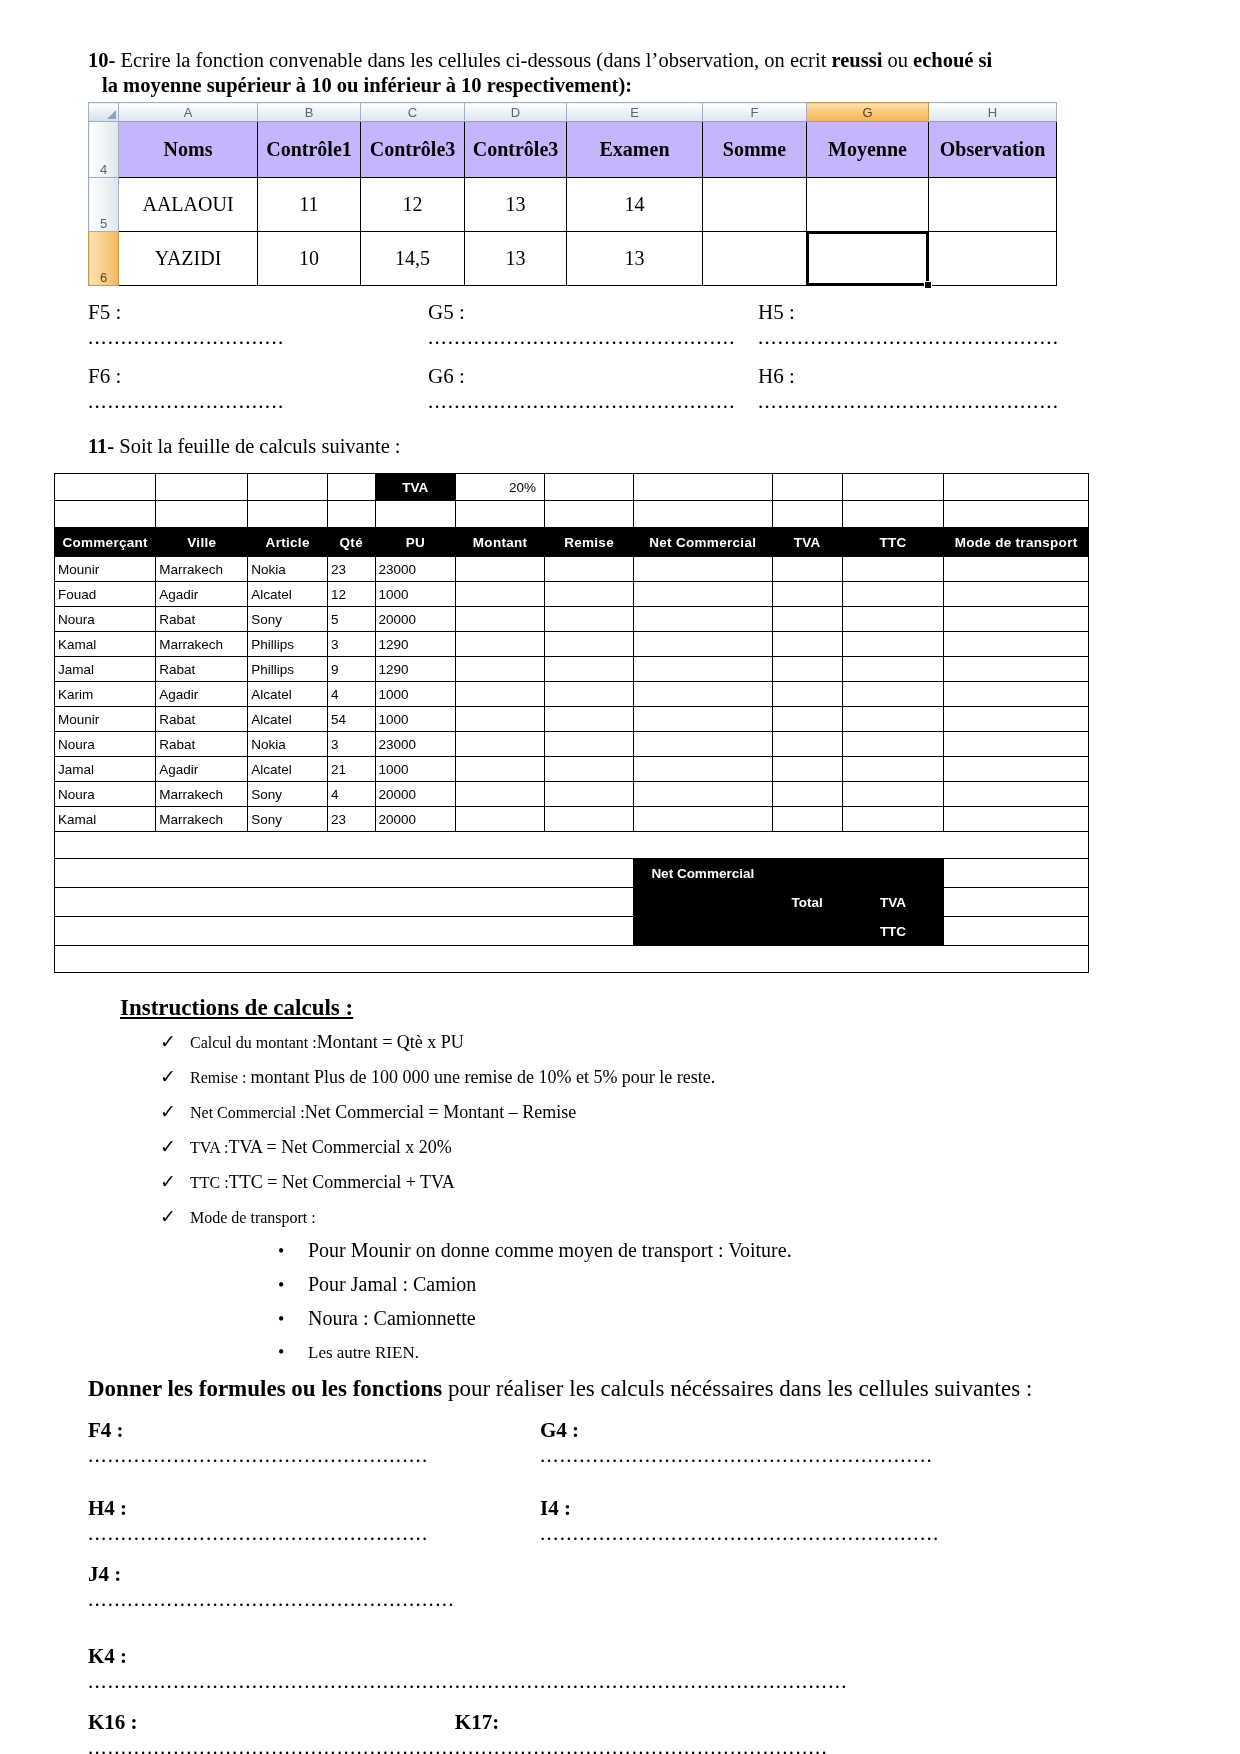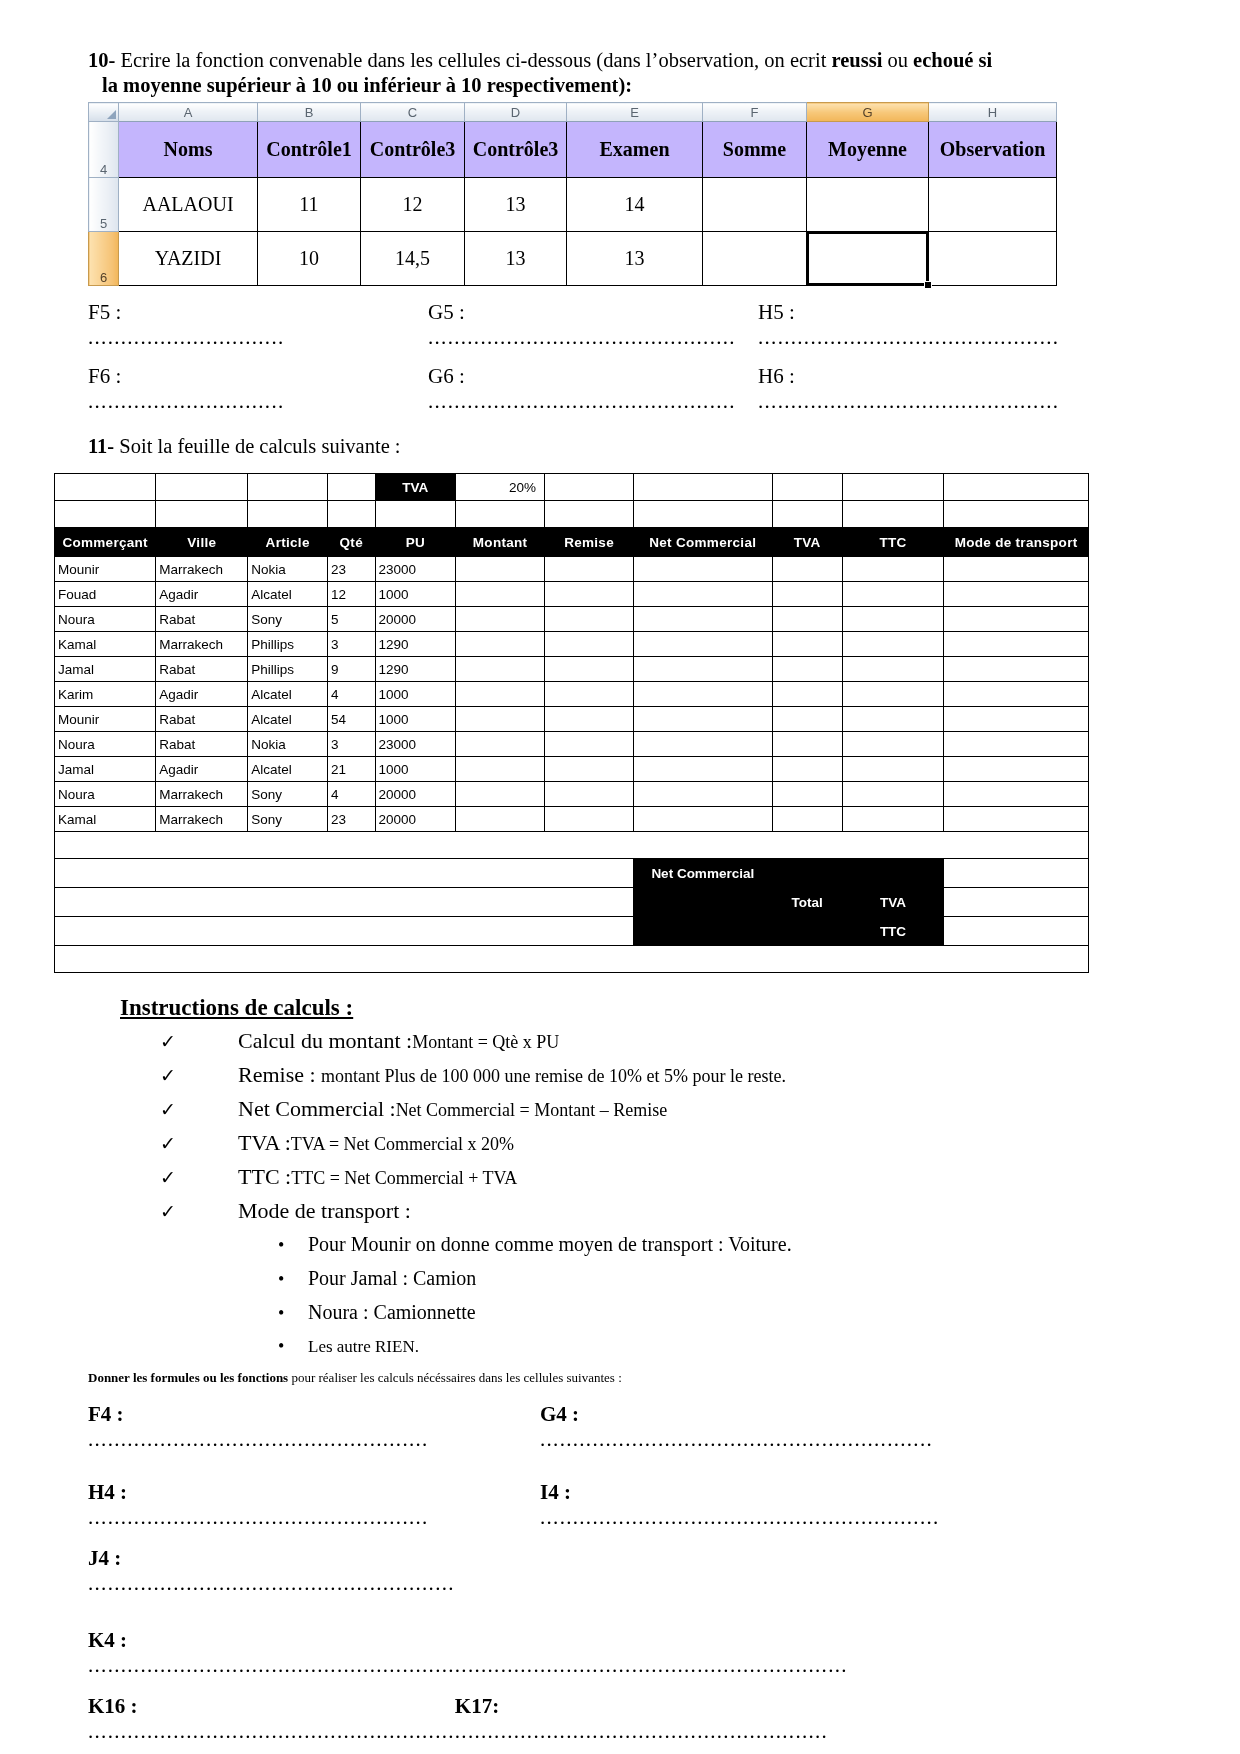--- a/index.html
+++ b/index.html
@@ -149,31 +149,31 @@
   .instr-title {
     font-weight:bold; font-size:23px; text-decoration:underline;
     margin:22px 0 6px 32px;
   }
   .chk-item {
     display:flex; align-items:baseline;
     margin:0 0 5px 72px;
     font-size:22px; line-height:28px;
   }
   .chk-item .mark { width:30px; flex:0 0 30px; font-size:19px; }
-  .chk-item .big { font-size:22px;margin-left:48px; }
+  .chk-item .big { font-size:16px; }
   .chk-item .small { font-size:18px; }
   .bul-item {
     display:flex; align-items:baseline;
     margin:0 0 6px 190px;
     font-size:20px; line-height:27px;
   }
   .bul-item .dot { width:30px; flex:0 0 30px; font-size:18px; }
   .bul-item .small { font-size:17px; }
 
-  .donner { font-size:13px; margin-top:10px; }
+  .donner { font-size:23px; margin-top:10px; }
   .ansblock { margin-top:16px; font-size:21px; }
   .ansblock .row2 { display:flex; }
   .sig {
     font-family:"Liberation Serif", serif;
     font-style:italic;
     font-size:20px;
     margin-top:6px;
   }
 </style>
 </head>

